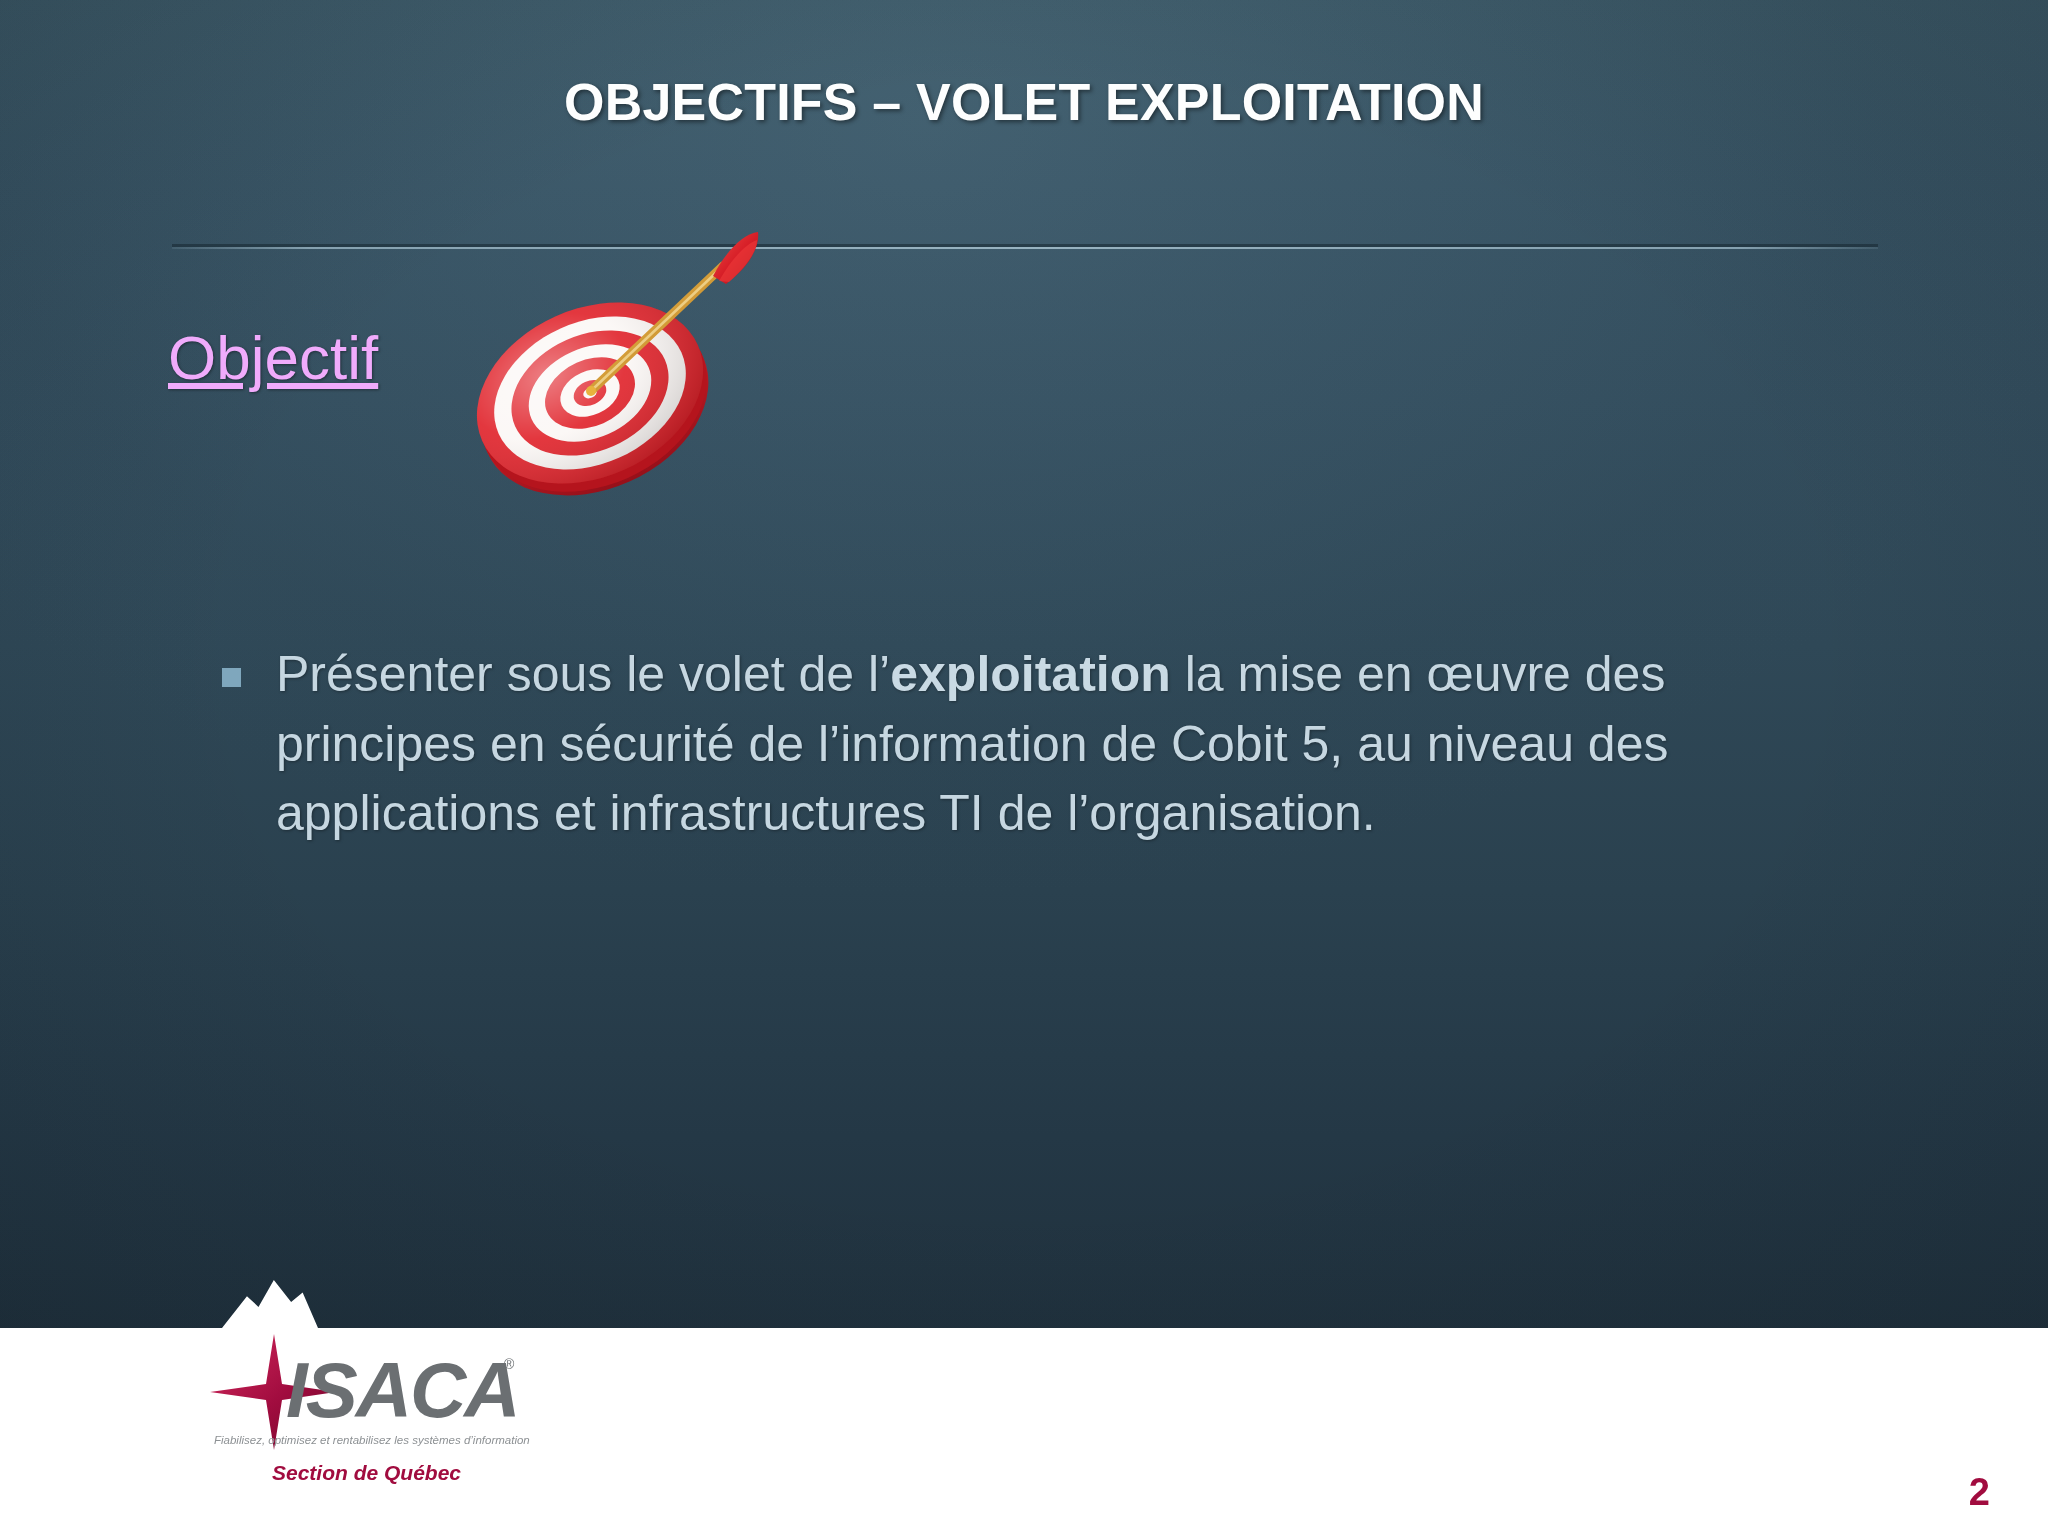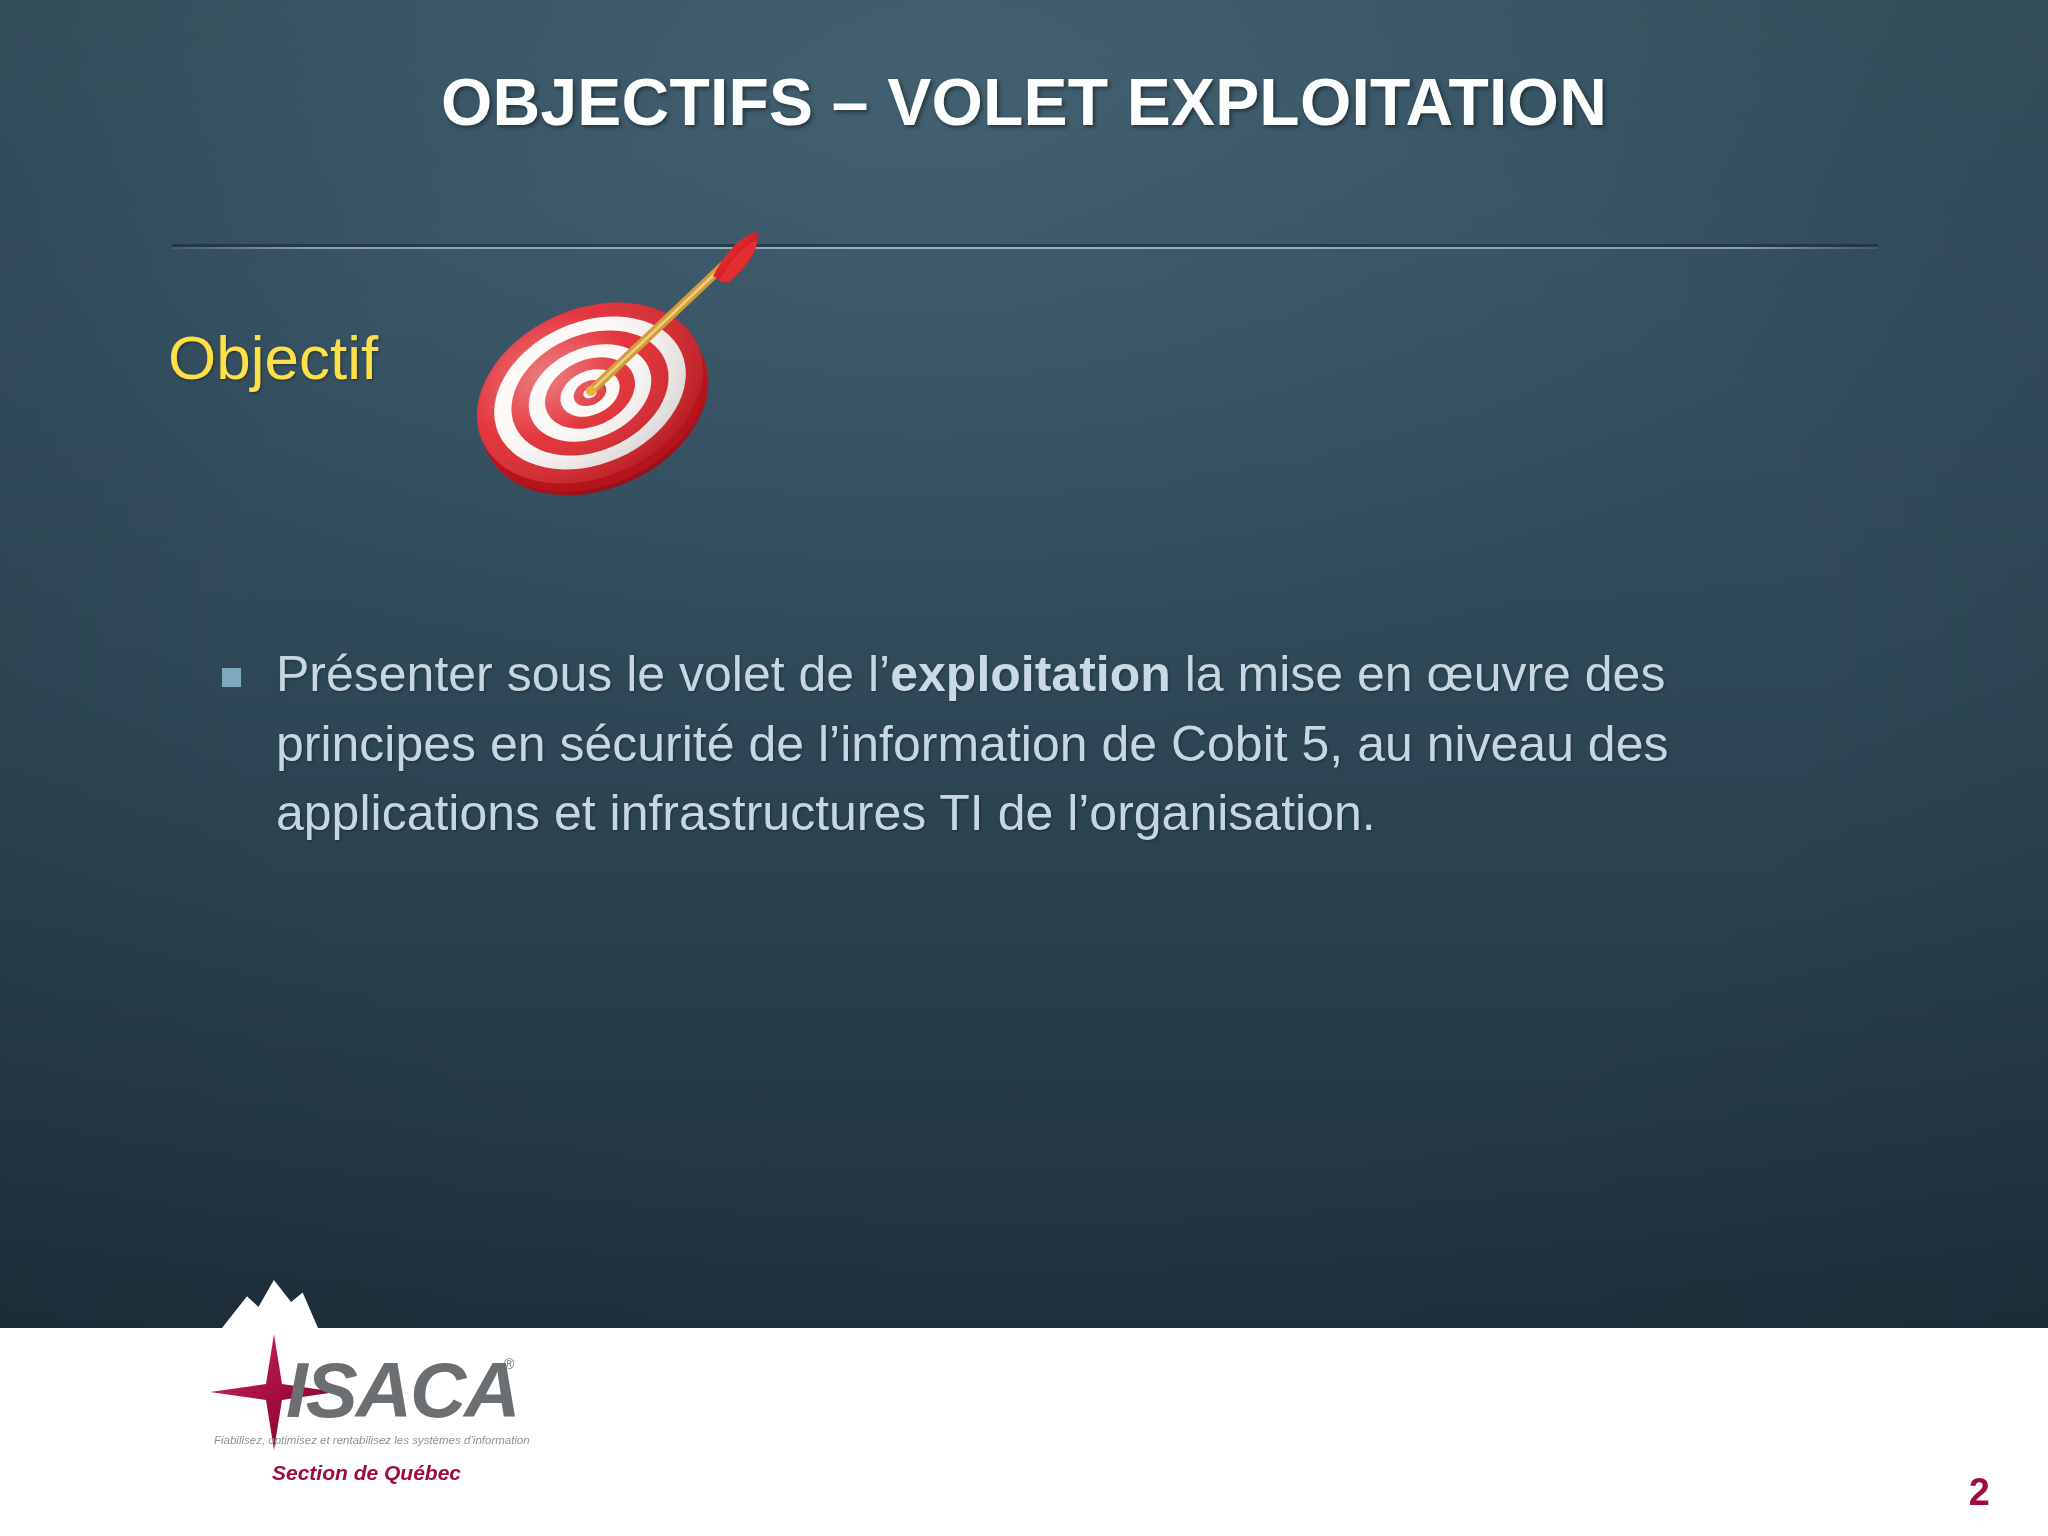--- a/index.html
+++ b/index.html
@@ -49,24 +49,24 @@
     inset: 0;
     background: radial-gradient(ellipse 85% 80% at 50% 42%,
         rgba(0,0,0,0) 45%,
         rgba(8,16,22,0.22) 100%);
     pointer-events: none;
   }
   
   .title {
     position: absolute;
     left: 0;
-    top: 64px;
+    top: 72px;
     width: 2048px;
     text-align: center;
-    font-size: 66px;
+    font-size: 52px;
     font-weight: bold;
     letter-spacing: 0.2px;
     color: #fdfefe;
     text-shadow: 2px 2px 4px rgba(0,0,0,0.45);
     white-space: nowrap;
   }
   
   .divider {
     position: absolute;
     left: 172px;
@@ -88,22 +88,23 @@
     height: 3px;
     background: rgba(22,38,48,0.55);
   }
   
   .subtitle {
     position: absolute;
     left: 168px;
     top: 322px;
     font-size: 62px;
     font-weight: normal;
-    color: #fde047;
+    color: #f0abfc;
     text-shadow: 1px 1px 3px rgba(0,0,0,0.4);
+    text-decoration: underline;
   }
   
   .target-wrap {
     position: absolute;
     left: 470px;
     top: 218px;
     width: 330px;
     height: 290px;
   }
   .target-svg { display: block; width: 100%; height: 100%; }

